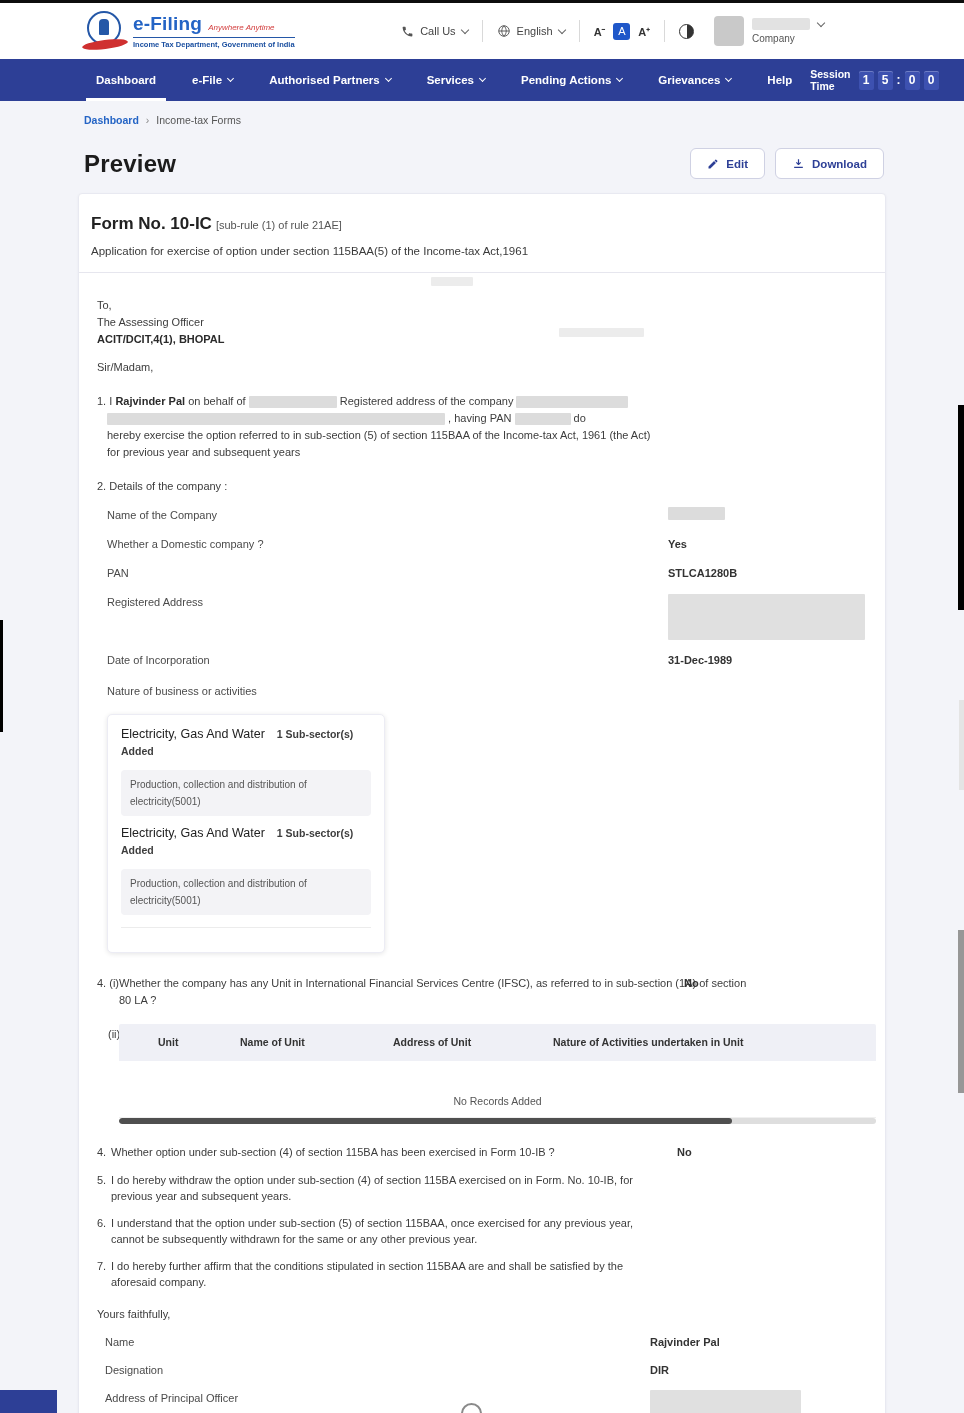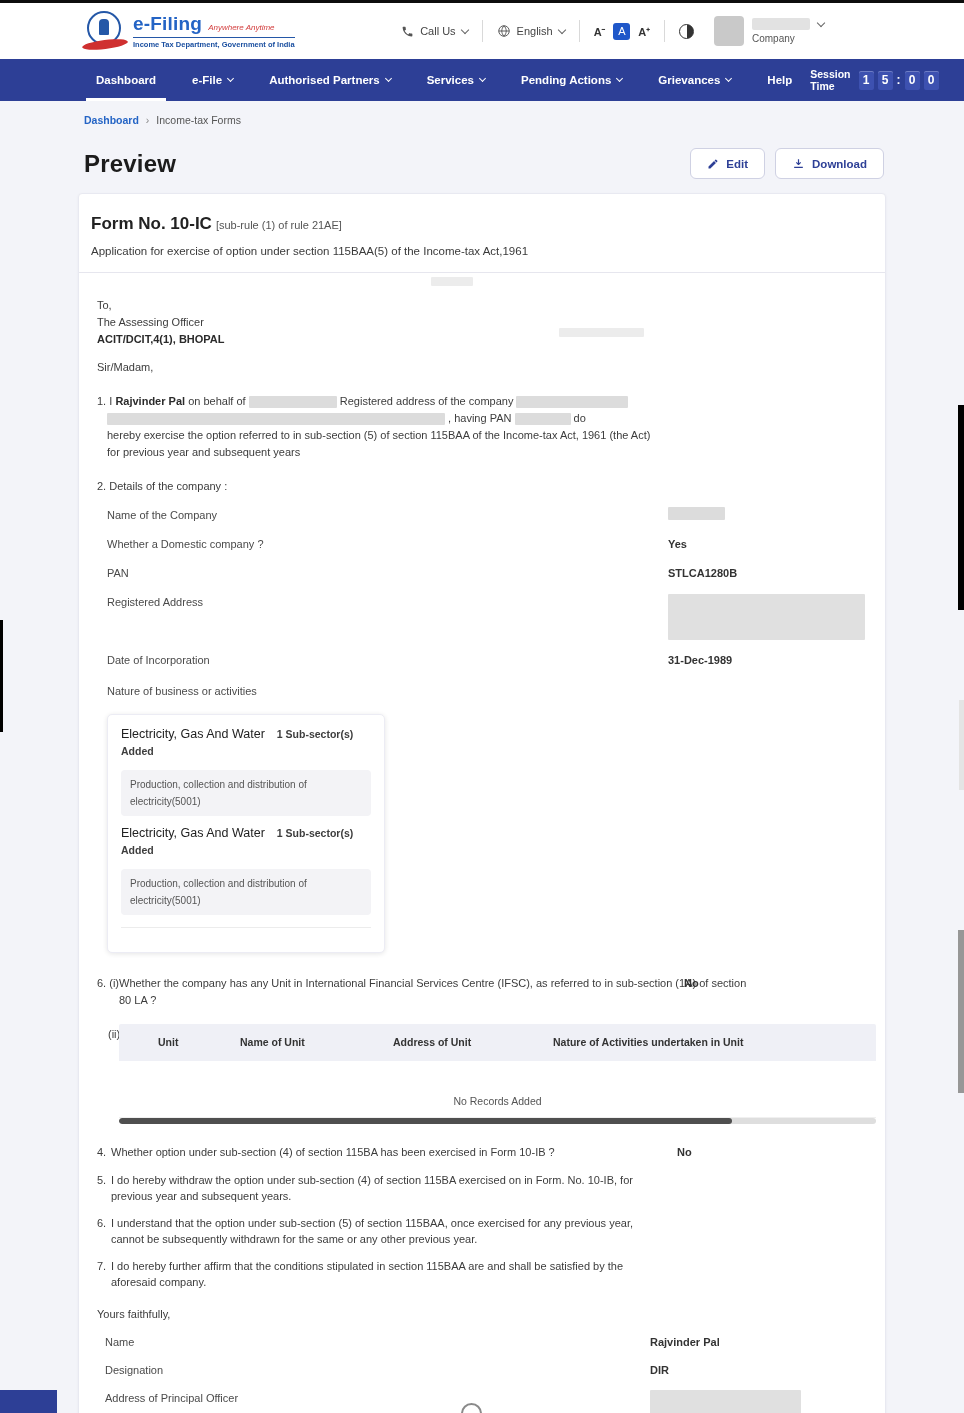--- a/index.html
+++ b/index.html
@@ -329,21 +329,21 @@
         <span class="sector-pill">Production, collection and distribution of electricity(5001)</span>
         <div class="sector-row">
           <span class="sector-name">Electricity, Gas And Water</span>
           <span class="sector-count">1 Sub-sector(s) Added</span>
         </div>
         <span class="sector-pill">Production, collection and distribution of electricity(5001)</span>
         <div class="sector-div"></div>
       </div>
 
       <div class="q3">
-        <span class="num">6. (i)</span>
+        <span class="num">4. (i)</span>
         <div class="qtext">Whether the company has any Unit in International Financial Services Centre (IFSC), as referred to in sub-section (1A) of section</div>
         <div class="l2">80 LA ?</div>
         <span class="answer-abs">No</span>
       </div>
 
       <div class="tbl-wrap">
         <div class="ii">(ii)</div>
         <div class="tblzone">
           <div class="tbl-head">
             <div>Unit</div>

